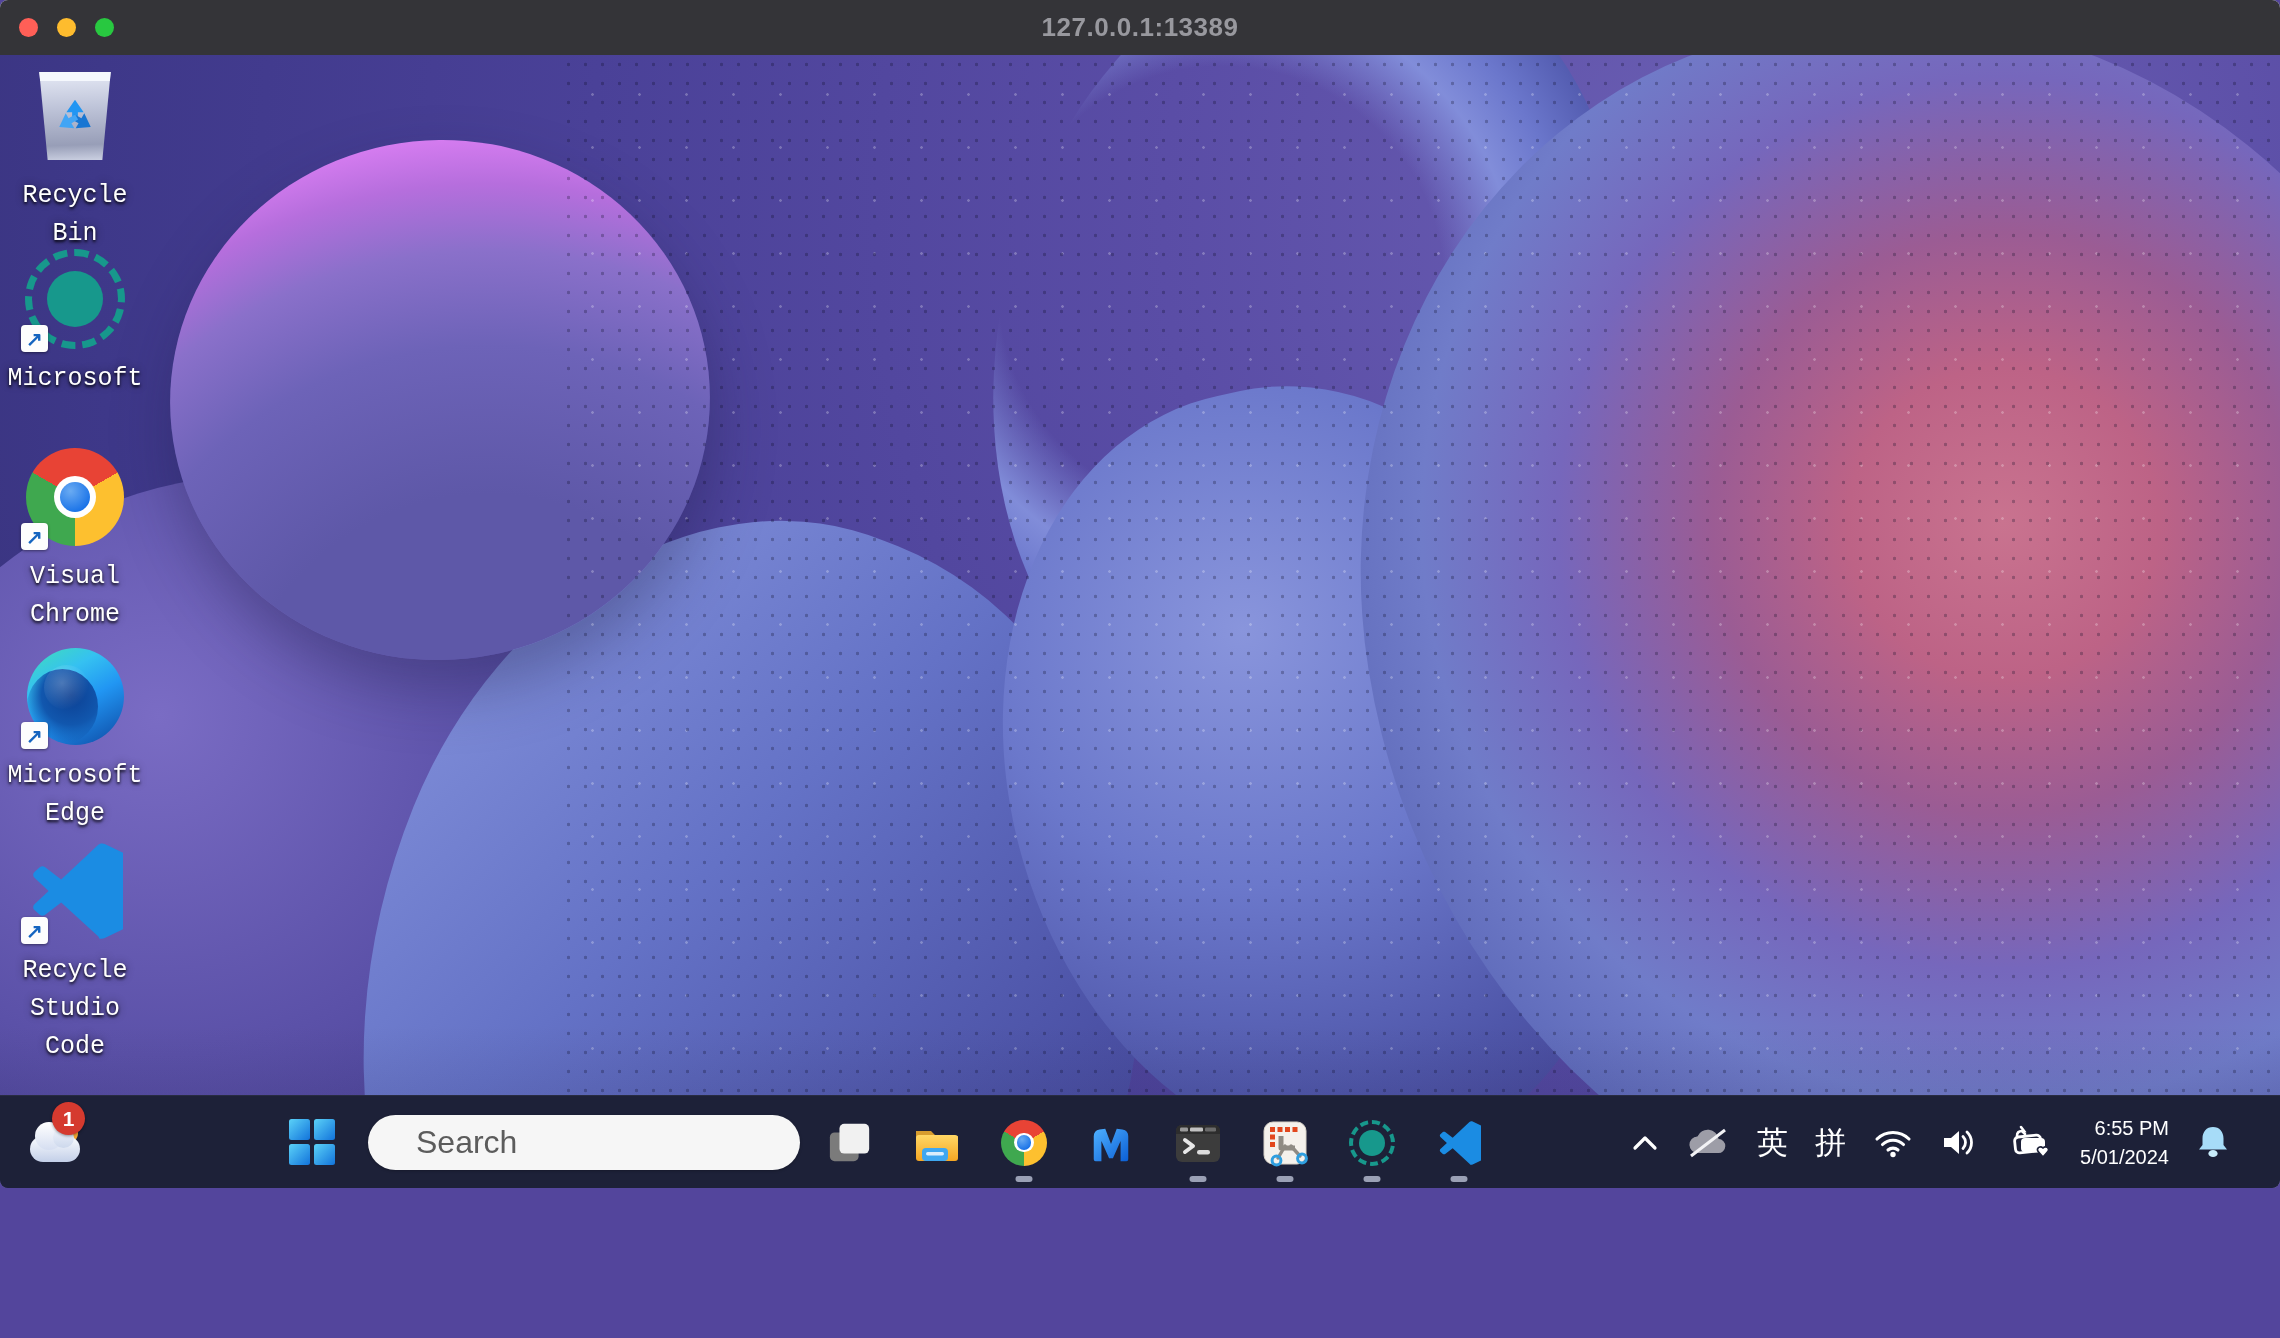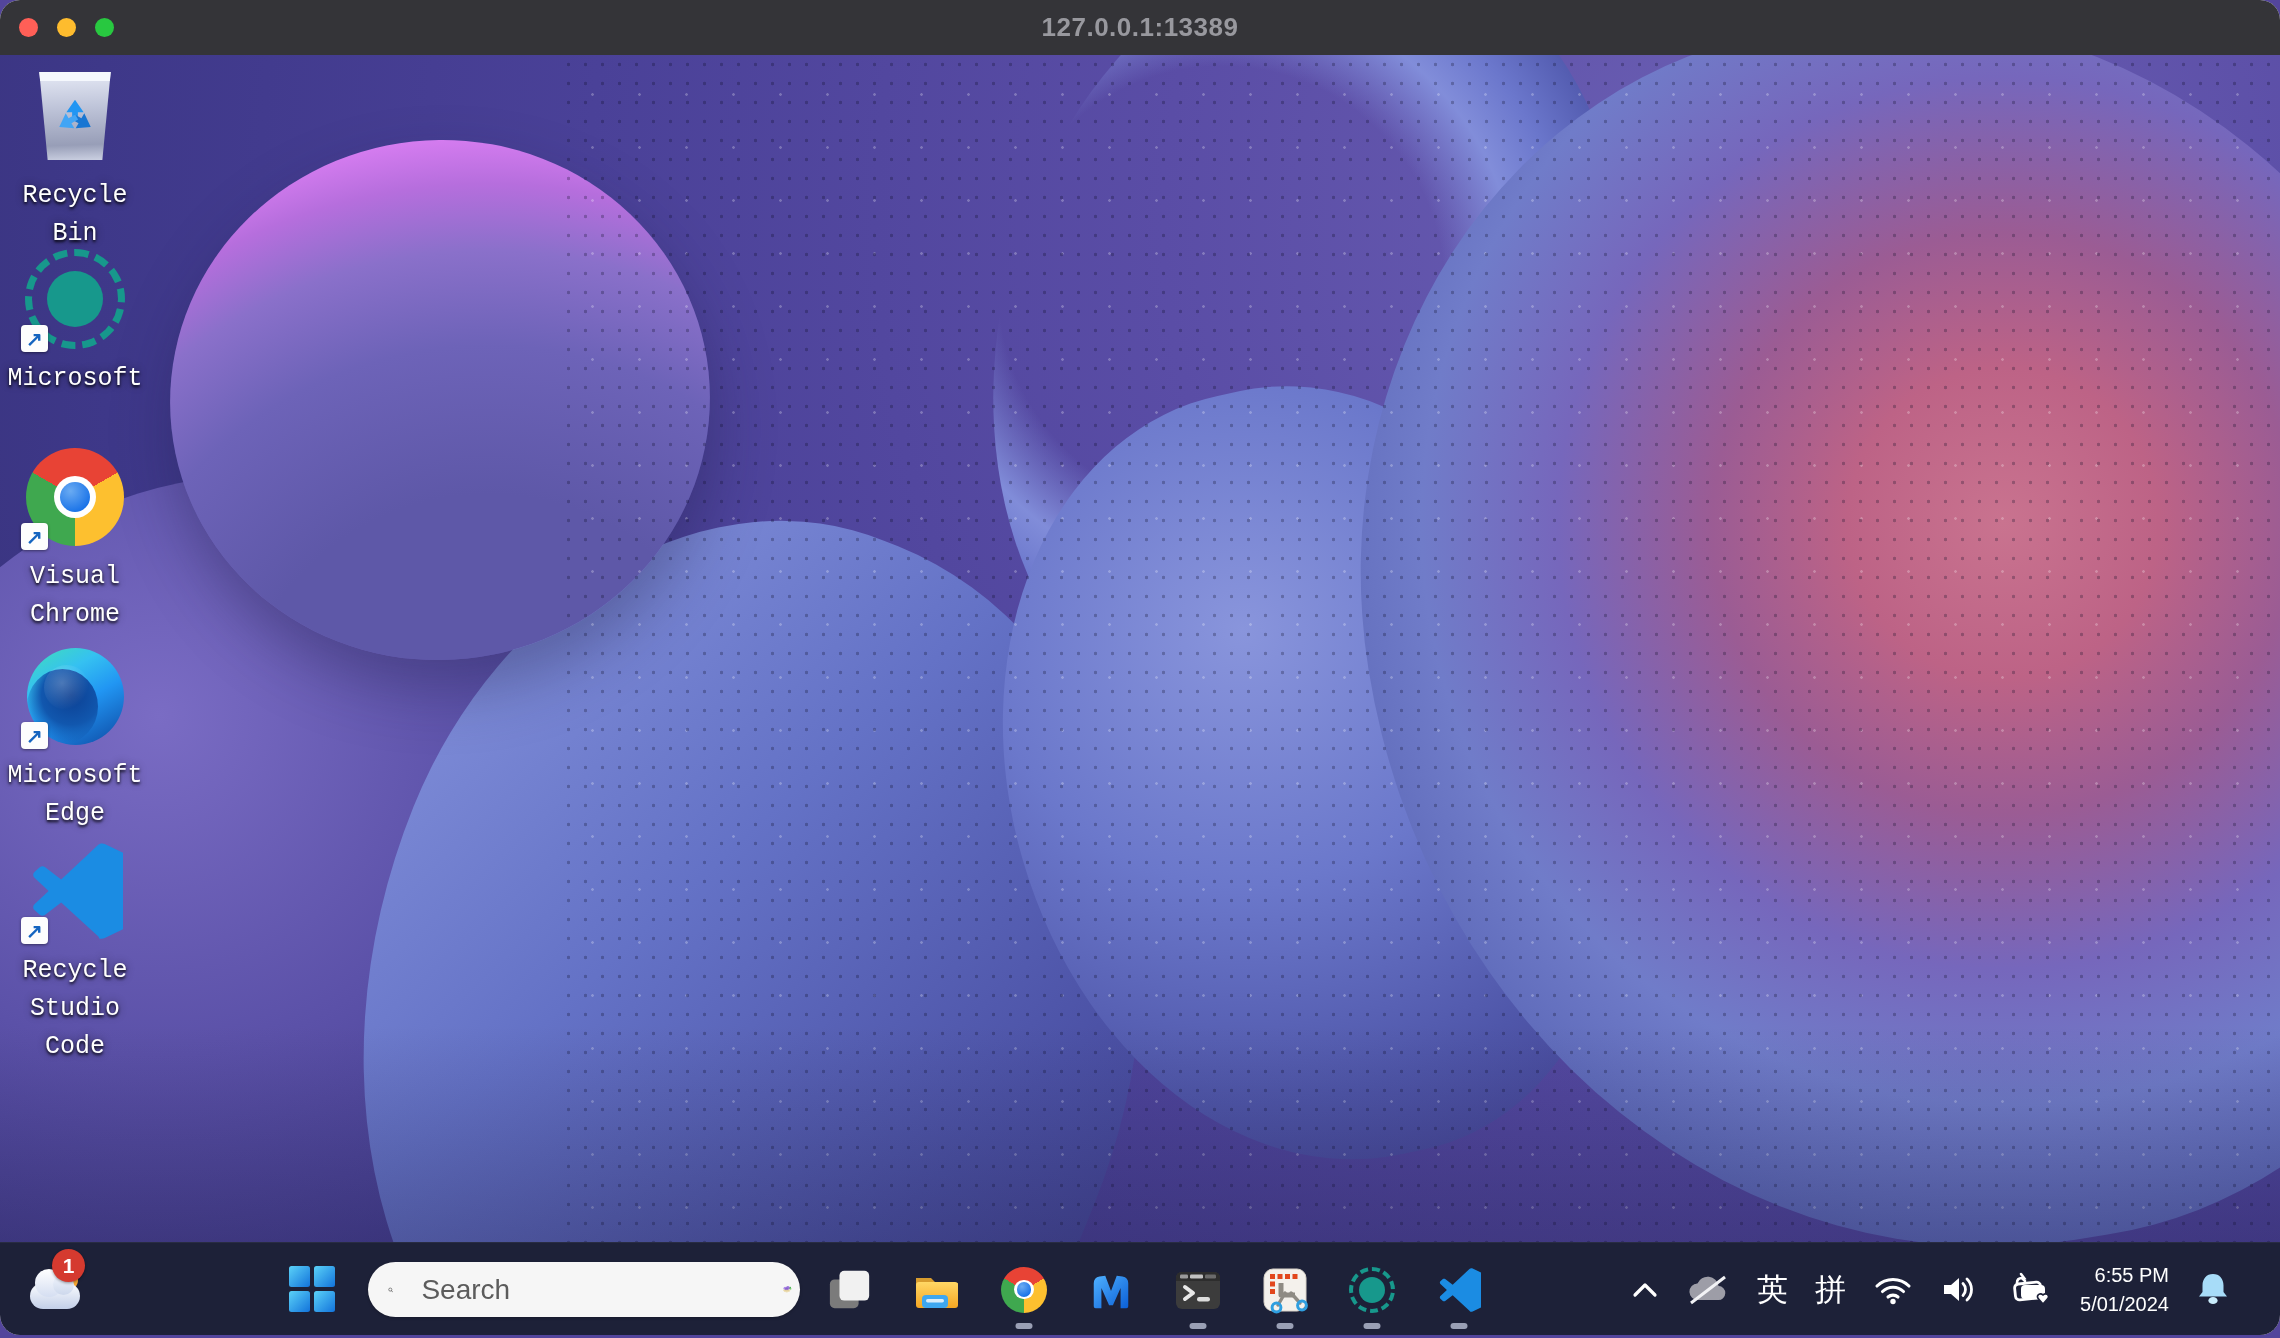--- a/index.html
+++ b/index.html
@@ -1,18 +1,18 @@
 <!DOCTYPE html>
 <html><head>
 <meta charset="utf-8">
 <style>
   * { margin:0; padding:0; box-sizing:border-box; }
   html,body { width:2280px; height:1338px; background:#53459c; font-family:"Liberation Sans", sans-serif; overflow:hidden; }
 
-  .screen { position:relative; width:2280px; height:1335px; border-radius:20px; overflow:hidden; background:#ffffff; }
+  .screen { position:relative; width:2280px; height:1188px; border-radius:8px; overflow:hidden; background:#ffffff; }
 
   
   .titlebar { position:relative; height:55px; background:#343438; display:flex; align-items:center; justify-content:center; }
   .traffic { position:absolute; left:19px; top:0; height:55px; display:flex; align-items:center; gap:19px; }
   .tl { width:19px; height:19px; border-radius:50%; }
   .tl.red { background:#ff5f57; } .tl.yellow { background:#febc2e; } .tl.green { background:#28c840; }
   .wtitle { color:#98989e; font-size:26px; font-weight:bold; letter-spacing:.5px; }
 
   
   .desktop { position:absolute; top:55px; left:0; width:2280px; height:1190px; overflow:hidden;
@@ -82,21 +82,21 @@
   .cloud::after { content:""; position:absolute; right:6px; top:-9px; width:21px; height:21px; border-radius:50%;
     background:linear-gradient(180deg,#f2f6fd 0%, #cdd8ec 100%); }
   .sunpeek { position:absolute; left:34px; top:14px; width:22px; height:22px; border-radius:50%; background:#f7a833; }
   .wbadge { position:absolute; left:30px; top:-6px; width:33px; height:33px; border-radius:50%; background:#d53a2f;
     color:#fff; font-size:21px; font-weight:bold; display:flex; align-items:center; justify-content:center;
     box-shadow:0 1px 3px rgba(0,0,0,.4); z-index:2; }
 
   .start { position:absolute; left:288px; top:22px; width:48px; height:48px; }
   .search { position:absolute; left:368px; top:19px; width:432px; height:55px; border-radius:28px; background:#f6f6f6;
     display:flex; align-items:center; padding:0 8px 0 20px; box-shadow:0 1px 3px rgba(0,0,0,.25); }
-  .search input { flex:1; border:none; outline:none; background:transparent; font-size:28px; color:#333; margin-left:28px; font-family:"Liberation Sans",sans-serif; }
+  .search input { flex:1; border:none; outline:none; background:transparent; font-size:32px; color:#333; margin-left:28px; font-family:"Liberation Sans",sans-serif; }
   .search input::placeholder { color:#5c5c5c; }
 
   .apps { position:absolute; left:826px; top:0; height:93px; display:flex; gap:39px; align-items:center; }
   .app { position:relative; width:48px; height:93px; display:flex; align-items:center; justify-content:center; }
   .app .dot { display:none; position:absolute; bottom:7px; left:50%; transform:translateX(-50%); width:17px; height:6px; border-radius:3px; background:#9aa0b5; }
   .app.running .dot { display:block; }
 
   .tray { position:absolute; right:0; top:0; height:93px; display:flex; align-items:center; gap:27px; padding-right:50px; }
   .ime { color:#fff; font-size:31px; line-height:1; }
   .clock { text-align:right; color:#fff; font-size:20px; line-height:29px; }

